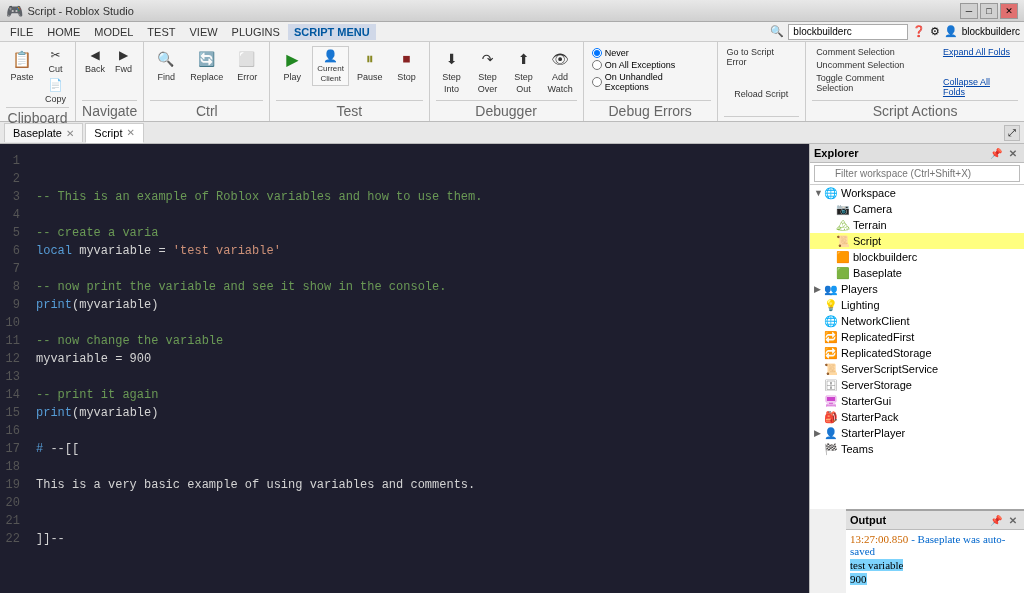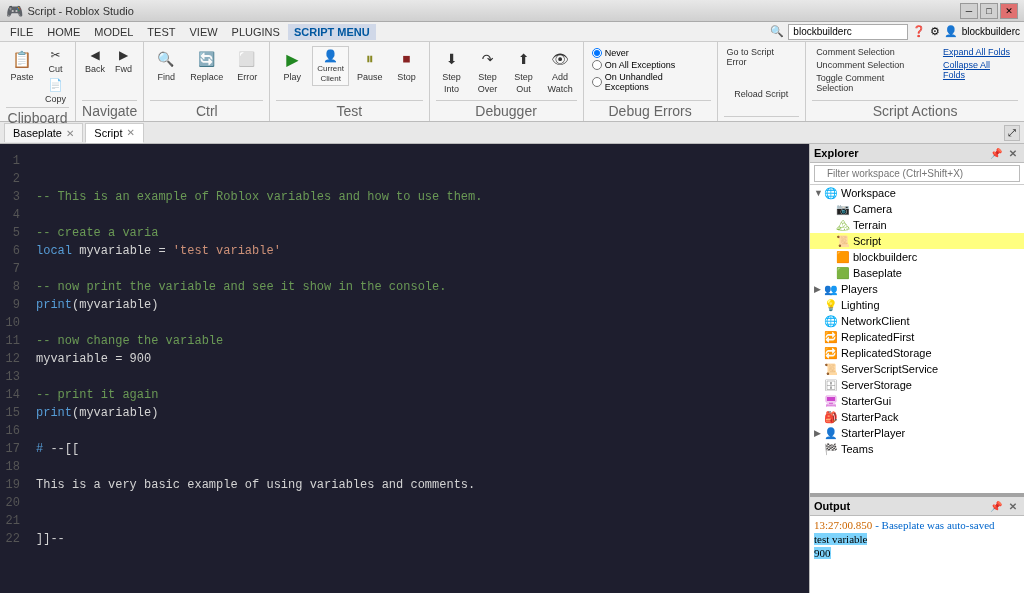--- a/index.html
+++ b/index.html
@@ -110,21 +110,21 @@
       background: #e0e0e0; border-bottom: 1px solid #bbb; padding: 2px 4px;
       font-size: 11px; font-weight: bold;
     }
     #explorer-header-btns { display: flex; gap: 2px; }
     .panel-btn { width: 14px; height: 14px; font-size: 10px; cursor: pointer; color: #666; display: flex; align-items: center; justify-content: center; }
     #explorer-search {
       padding: 2px 4px; background: #fff;
       border-bottom: 1px solid #ccc;
     }
     #explorer-search input {
-      width: 100%; font-size: 10px; padding: 2px 12px; border: 1px solid #bbb;
+      width: 100%; font-size: 10px; padding: 2px 20px; border: 1px solid #bbb;
     }
     #explorer-tree {
       flex: 1; overflow-y: auto; background: #fff;
       font-size: 11px;
     }
     .tree-item {
       display: flex; align-items: center; padding: 1px 4px;
       cursor: pointer; white-space: nowrap;
     }
     .tree-item.selected { background: #ffff80; }
@@ -140,22 +140,22 @@
     .icon-players { color: #4488cc; }
     .icon-lighting { color: #ffcc00; }
     .icon-network { color: #88aacc; }
     .icon-replicated { color: #cc8844; }
     .icon-storage { color: #888888; }
     .icon-gui { color: #cc44cc; }
     .icon-teams { color: #4488cc; }
 
     
     #output-panel { 
-      height: 100px; border-top: 4px solid #a3a3a3;
-      display: flex; flex-direction: column;
+      height: 84px; border-top: 2px solid #a3a3a3;
+      display: flex; flex-direction: column; margin-left: 36px;
     }
     #output-header {
       display: flex; align-items: center; justify-content: space-between;
       background: #e0e0e0; border-bottom: 1px solid #bbb; padding: 2px 4px;
       font-size: 11px; font-weight: bold;
     }
     #output-content {
       flex: 1; overflow-y: auto; background: #fff; padding: 2px 4px;
       font-family: 'Consolas', monospace; font-size: 11px;
     }
@@ -349,21 +349,21 @@
     <div class="ribbon-section-label"></div>
   </div>
 
   <div class="ribbon-section" style="border-right:none;">
     <div class="ribbon-section-content">
       <div style="display:flex;flex-direction:column;gap:1px;">
         <div class="action-btn">Comment Selection</div>
         <div class="action-btn">Uncomment Selection</div>
         <div class="action-btn">Toggle Comment Selection</div>
       </div>
-      <div style="display:flex;flex-direction:column;gap:1px;margin-left:8px;">
+      <div style="display:flex;flex-direction:column;gap:18px;margin-left:8px;">
         <div class="fold-btn">Expand All Folds</div>
         <div class="fold-btn">Collapse All Folds</div>
       </div>
     </div>
     <div class="ribbon-section-label">Script Actions</div>
   </div>
 </div>
 
 <div id="tabs-bar">
   <div class="tab">

